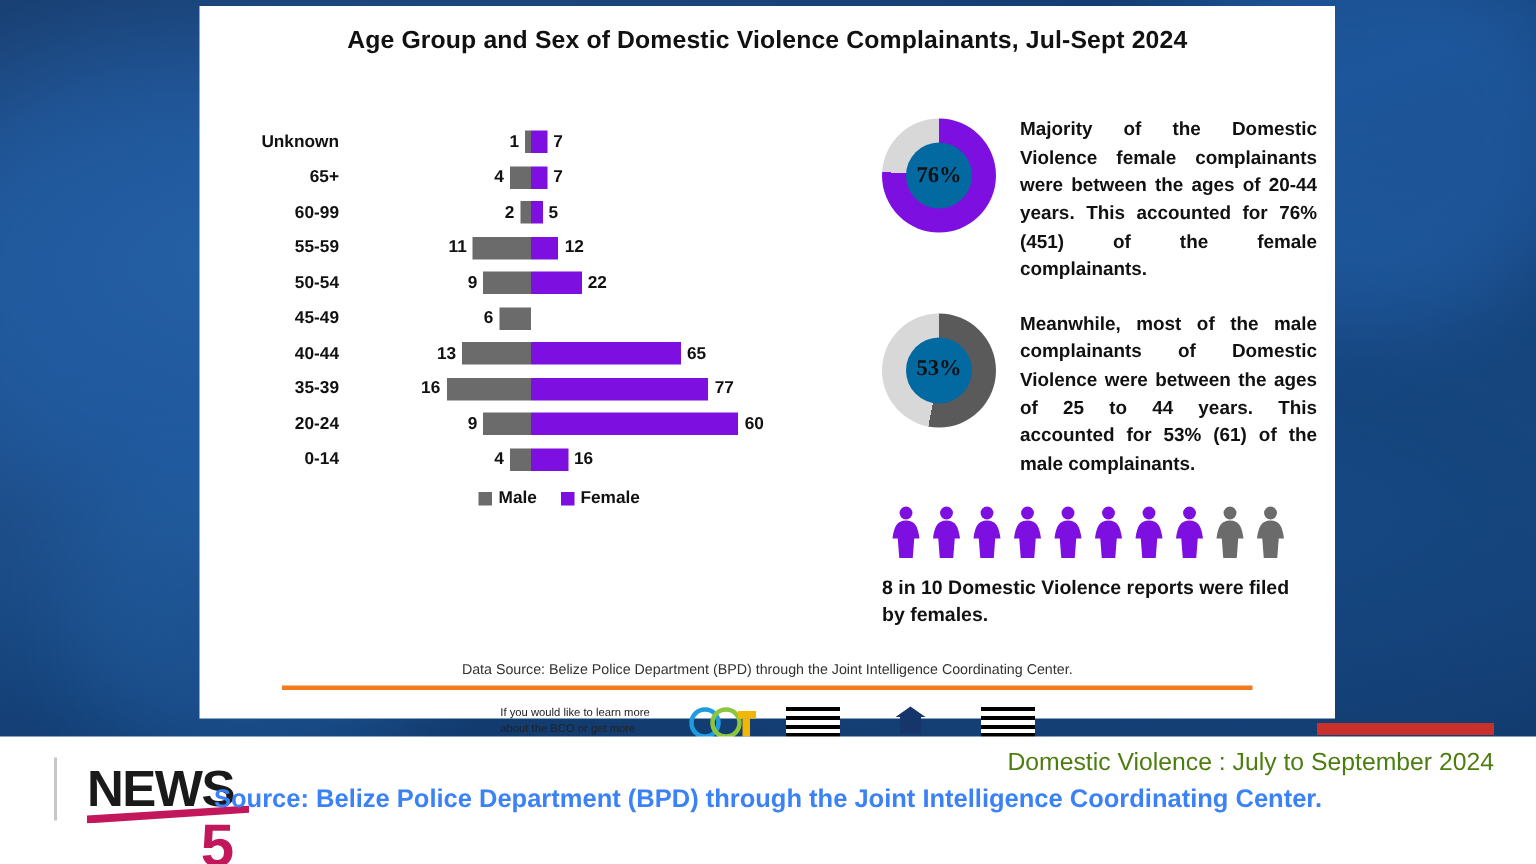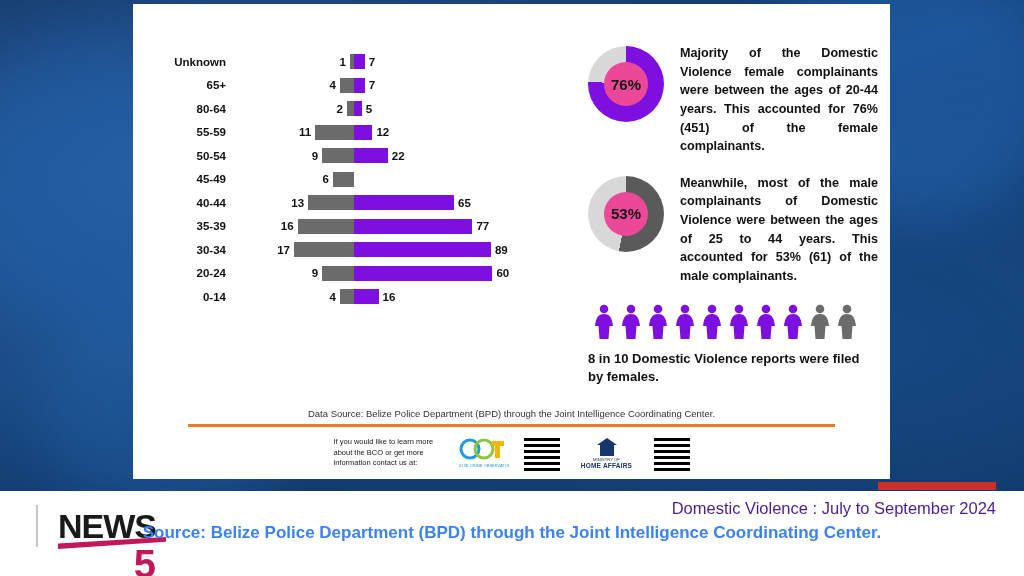--- a/index.html
+++ b/index.html
@@ -51,22 +51,22 @@
   .sw.m{background:#6b6b6b;}
   .sw.f{background:#7d0fe0;}
 
   
   .right{position:absolute;left:455px;top:40px;width:290px;}
   .donut-block{display:flex;align-items:flex-start;margin-bottom:18px;}
   .donut{position:relative;width:76px;height:76px;flex:0 0 76px;margin-top:2px;}
   .donut .ring{width:76px;height:76px;border-radius:50%;}
   .donut .hole{
     position:absolute;left:16px;top:16px;width:44px;height:44px;border-radius:50%;
-    background:#ec4899;display:flex;align-items:center;justify-content:center;
-    font-size:15px;font-weight:bold;color:#111;
+    background:#0369a1;display:flex;align-items:center;justify-content:center;
+    font-size:15px;font-weight:bold;color:#111;font-family:Liberation Serif, serif;
   }
   .donut-text{
     font-size:12.6px;line-height:1.48;color:#111;text-align:justify;
     margin-left:16px;flex:1;font-weight:600;
   }
 
   .people{display:flex;gap:3px;margin-top:6px;margin-left:4px;}
   .person{width:24px;height:36px;}
   .people-note{font-size:13px;color:#111;margin-top:10px;line-height:1.4;font-weight:600;}
 
@@ -89,35 +89,36 @@
 
   
   .newsbar{position:absolute;left:0;bottom:0;width:1024px;height:85px;background:#ffffff;}
   .news-logo{position:absolute;left:58px;top:16px;display:flex;align-items:flex-end;flex-direction:column;}
   .news-divider{position:absolute;left:36px;top:14px;width:2px;height:42px;background:#c7c7c7;}
   .news-word{font-size:34px;font-weight:bold;color:#1a1a1a;letter-spacing:-1px;font-family:"Liberation Sans",sans-serif;}
   .news-5{font-size:40px;font-weight:bold;color:#c2185b;margin-left:-2px;line-height:.9;}
   .news-swoosh{position:absolute;left:58px;top:46px;width:108px;height:12px;
      background:#c2185b;clip-path:polygon(0 55%, 100% 0, 100% 40%, 0 100%);}
   .red-tab{position:absolute;right:28px;top:-9px;width:118px;height:8px;background:#c9302c;}
-  .news-line1{position:absolute;right:28px;top:8px;font-size:16.5px;color:#4c1d95;}
+  .news-line1{position:absolute;right:28px;top:8px;font-size:16.5px;color:#4d7c0f;}
   .news-line2{position:absolute;left:0;right:0;top:32px;text-align:center;font-size:17px;font-weight:bold;color:#3b82f6;}
 </style>
 </head>
 <body>
 
 <div class="bg-blobs">
   <i class="b1"></i>
     <i class="b2"></i>
     <i class="b3"></i>
     <i class="b4"></i>
 </div>
 
 <div class="card">
 
+  <div class="card-title">Age Group and Sex of Domestic Violence Complainants, Jul-Sept 2024</div>
 
   <div class="card-body">
 
     <div class="chart" id="chart">
         <div class="row">
           <div class="lbl">Unknown</div>
           <div class="halfL">
             <span class="numL">1</span>
             <div class="barM" style="width: 4px; background: rgb(107, 107, 107);"></div>
           </div>
@@ -131,21 +132,21 @@
           <div class="halfL">
             <span class="numL">4</span>
             <div class="barM" style="width: 14.1176px; background: rgb(107, 107, 107);"></div>
           </div>
           <div class="halfR">
             <div class="barF" style="width: 10.7692px; background: rgb(125, 15, 224);"></div>
             <span class="numR">7</span>
           </div>
         </div>
         <div class="row">
-          <div class="lbl">80-64</div>
+          <div class="lbl">60-99</div>
           <div class="halfL">
             <span class="numL">2</span>
             <div class="barM" style="width: 7.05882px; background: rgb(107, 107, 107);"></div>
           </div>
           <div class="halfR">
             <div class="barF" style="width: 7.69231px; background: rgb(125, 15, 224);"></div>
             <span class="numR">5</span>
           </div>
         </div>
         <div class="row">
@@ -193,50 +194,49 @@
           <div class="halfL">
             <span class="numL">16</span>
             <div class="barM" style="width: 56.4706px; background: rgb(107, 107, 107);"></div>
           </div>
           <div class="halfR">
             <div class="barF" style="width: 118.462px; background: rgb(125, 15, 224);"></div>
             <span class="numR">77</span>
           </div>
         </div>
         <div class="row">
-          <div class="lbl">30-34</div>
-          <div class="halfL">
-            <span class="numL">17</span>
-            <div class="barM" style="width: 60px; background: rgb(107, 107, 107);"></div>
-          </div>
-          <div class="halfR">
-            <div class="barF" style="width: 136.923px; background: rgb(125, 15, 224);"></div>
-            <span class="numR">89</span>
-          </div>
-        </div>
-        <div class="row">
           <div class="lbl">20-24</div>
           <div class="halfL">
             <span class="numL">9</span>
             <div class="barM" style="width: 31.7647px; background: rgb(107, 107, 107);"></div>
           </div>
           <div class="halfR">
             <div class="barF" style="width: 138.462px; background: rgb(125, 15, 224);"></div>
             <span class="numR">60</span>
           </div>
         </div>
         <div class="row">
           <div class="lbl">0-14</div>
           <div class="halfL">
             <span class="numL">4</span>
             <div class="barM" style="width: 14.1176px; background: rgb(107, 107, 107);"></div>
           </div>
           <div class="halfR">
             <div class="barF" style="width: 24.6154px; background: rgb(125, 15, 224);"></div>
             <span class="numR">16</span>
+          </div>
+        </div>
+        <div class="legend">
+          <div>
+            <span class="sw m"></span>
+            <span>Male</span>
+          </div>
+          <div>
+            <span class="sw f"></span>
+            <span>Female</span>
           </div>
         </div>
       </div>
 
     <div class="right">
 
       <div class="donut-block">
         <div class="donut">
           <div class="ring" id="ring0" style="background: conic-gradient(rgb(125, 15, 224) 0deg, rgb(125, 15, 224) 273.6deg, rgb(216, 216, 216) 273.6deg, rgb(216, 216, 216) 360deg);"></div>
           <div class="hole">76%</div>

